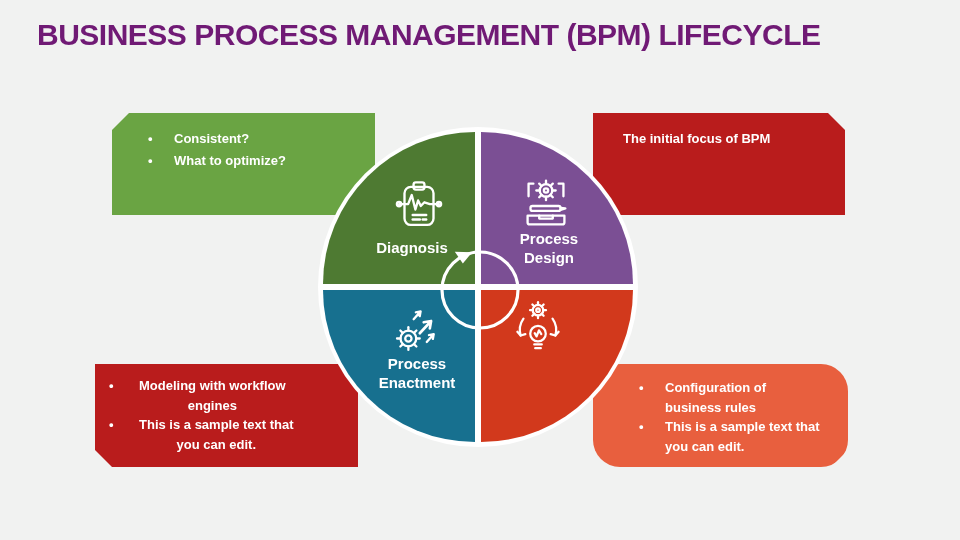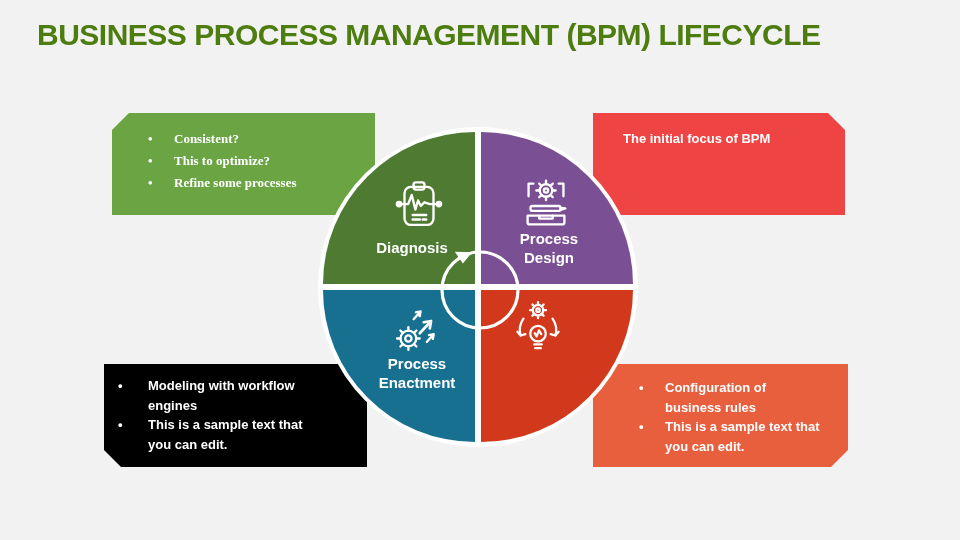--- a/index.html
+++ b/index.html
@@ -2,54 +2,54 @@
 <html><head>
 <meta charset="utf-8">
 <style>
   html,body{margin:0;padding:0;}
   .slide{
     position:relative;width:960px;height:540px;overflow:hidden;
     background:#f1f2f1;font-family:"Liberation Sans",sans-serif;
   }
   .title{
     position:absolute;left:37px;top:18px;width:880px;
-    font-size:30px;font-weight:800;letter-spacing:-0.5px;color:#4d7c0f;
+    font-size:30px;font-weight:800;letter-spacing:-0.5px;color:#701a75;
     white-space:nowrap;
   }
   
   .callout{position:absolute;color:#fff;font-size:13px;font-weight:700;}
   .callout .heading{font-size:13px;font-weight:700;line-height:22px;}
   .callout ul{list-style:none;margin:0;padding:0;}
   .callout li{display:flex;align-items:flex-start;}
   .callout li::before{content:"\2022";flex:0 0 26px;text-align:left;}
   .callout .btxt{white-space:pre-line;}
   .co-green{
     left:112px;top:113px;width:263px;height:102px;background:#6aa443;
     clip-path:polygon(17px 0,100% 0,100% 100%,0 100%,0 17px);
     padding:15px 8px 0 36px;box-sizing:border-box;
   }
-  .co-green li{line-height:22px;font-family:Liberation Serif, serif;}
+  .co-green li{line-height:22px;}
   .co-purple{
-    left:593px;top:113px;width:252px;height:102px;background:#ef4444;
+    left:593px;top:113px;width:252px;height:102px;background:#b91c1c;
     clip-path:polygon(0 0,calc(100% - 17px) 0,100% 17px,100% 100%,0 100%);
     padding:15px 6px 0 30px;box-sizing:border-box;
   }
   .co-purple li{line-height:22px;}
   .co-purple li::before{flex:0 0 24px;}
   .co-blue{
-    left:104px;top:364px;width:263px;height:103px;background:#000000;
+    left:95px;top:364px;width:263px;height:103px;background:#b91c1c;
     clip-path:polygon(0 0,100% 0,100% 100%,17px 100%,0 calc(100% - 17px));
-    padding:12px 6px 0 14px;box-sizing:border-box;
+    padding:12px 6px 0 14px;box-sizing:border-box;text-align:center;
   }
   .co-blue li{line-height:19.5px;}
   .co-blue li::before{flex:0 0 30px;}
   .co-orange{
     left:593px;top:364px;width:255px;height:103px;background:#e85f3e;
     clip-path:polygon(0 0,100% 0,100% calc(100% - 17px),calc(100% - 17px) 100%,0 100%);
-    padding:14px 6px 0 46px;box-sizing:border-box;
+    padding:14px 6px 0 46px;box-sizing:border-box;border-radius:27px;
   }
   .co-orange li{line-height:19.5px;}
   .co-orange li::before{flex:0 0 26px;}
   
   .circle-bg{
     position:absolute;left:318px;top:127px;width:320px;height:320px;
     border-radius:50%;background:#ffffff;
   }
   .diagram{
     position:absolute;left:323px;top:132px;width:310px;height:310px;
@@ -84,24 +84,21 @@
 <div class="slide">
 
   <div class="title">BUSINESS PROCESS MANAGEMENT (BPM) LIFECYCLE</div>
 
   <div class="callout co-green">
     <ul>
       <li>
           <span class="btxt">Consistent?</span>
         </li>
       <li>
-          <span class="btxt">This to optimize?</span>
-        </li>
-      <li>
-          <span class="btxt">Refine some processes</span>
+          <span class="btxt">What to optimize?</span>
         </li>
     </ul>
   </div>
 
   <div class="callout co-purple">
     <div class="heading">The initial focus of BPM</div>
   </div>
 
   <div class="callout co-blue">
     <ul>

